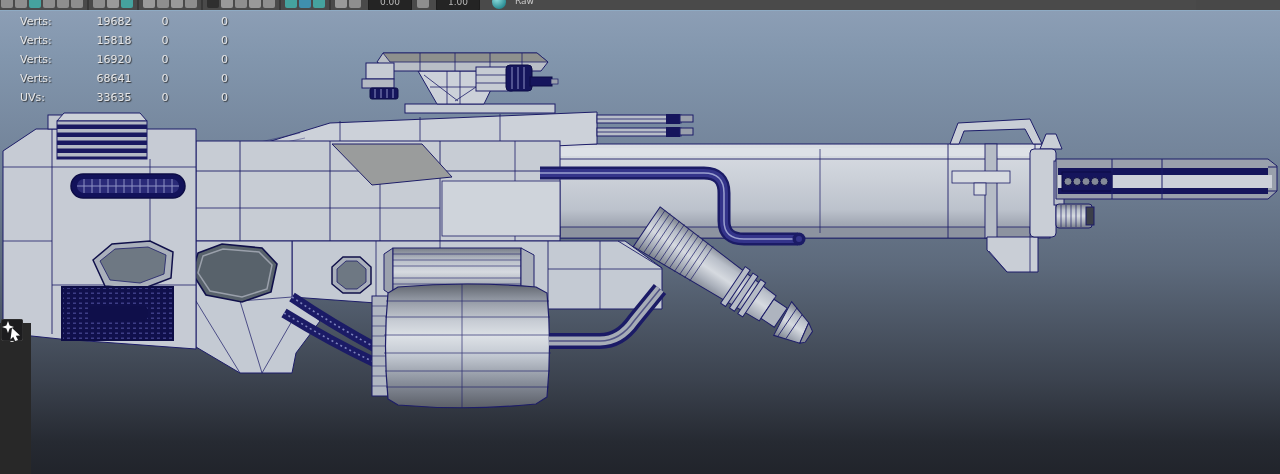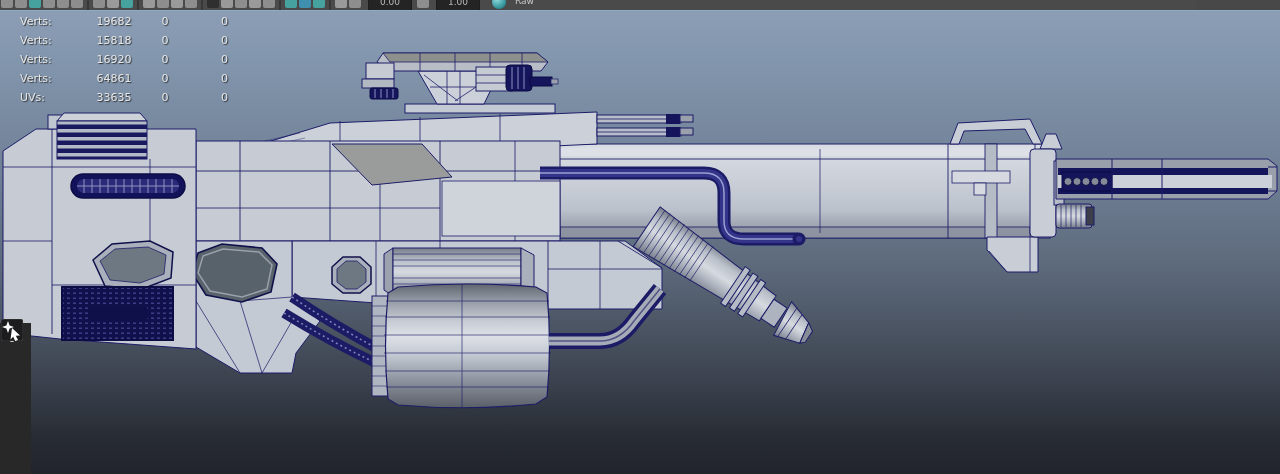--- a/index.html
+++ b/index.html
@@ -401,21 +401,21 @@
       <span class="hud-val">0</span>
     </div>
     <div class="hud-row">
       <span>Verts:</span>
       <span class="hud-val">16920</span>
       <span class="hud-val">0</span>
       <span class="hud-val">0</span>
     </div>
     <div class="hud-row">
       <span>Verts:</span>
-      <span class="hud-val">64861</span>
+      <span class="hud-val">68641</span>
       <span class="hud-val">0</span>
       <span class="hud-val">0</span>
     </div>
     <div class="hud-row">
       <span>UVs:</span>
       <span class="hud-val">33635</span>
       <span class="hud-val">0</span>
       <span class="hud-val">0</span>
     </div>
   </div>

